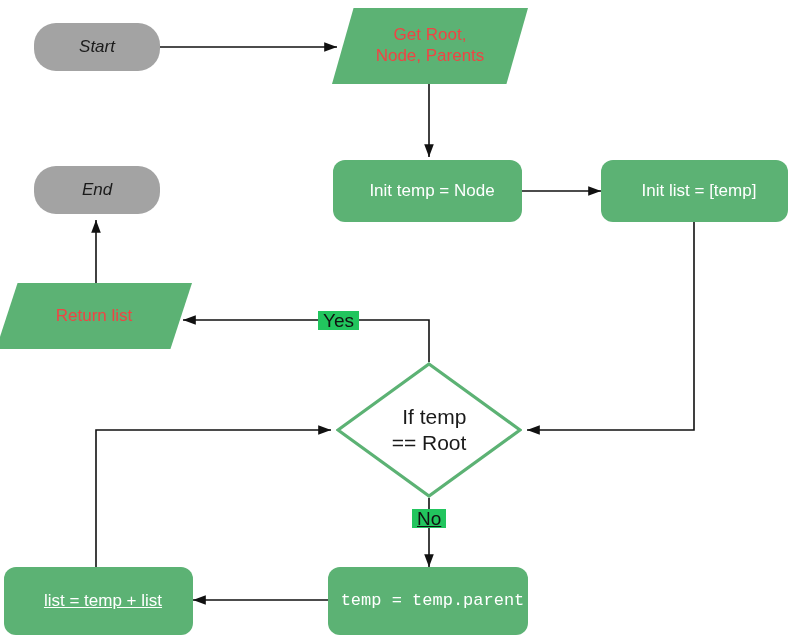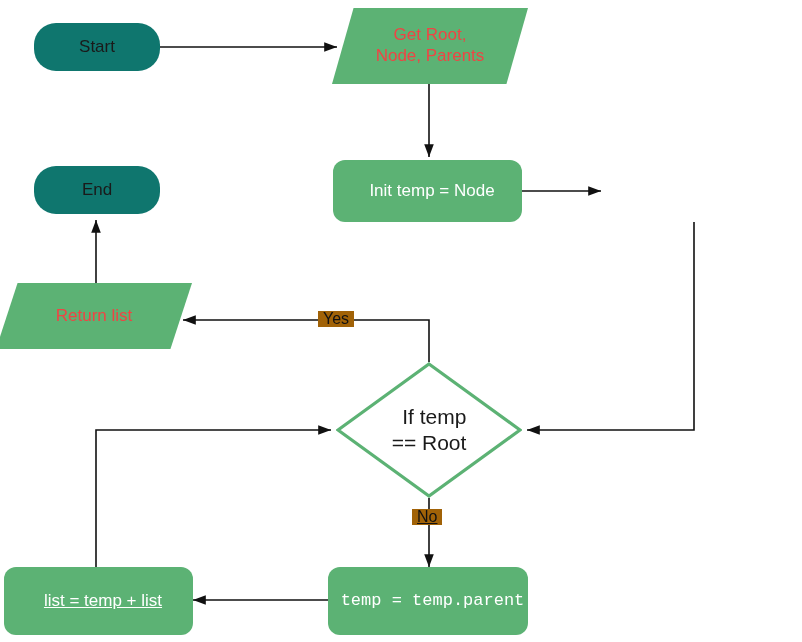--- a/index.html
+++ b/index.html
@@ -27,24 +27,25 @@
     box-sizing: border-box;
     display: flex;
     align-items: center;
     justify-content: center;
     text-align: center;
     line-height: 1.22;
     white-space: pre-line;
   }
   
   .terminal {
-    background: #0f766e;
+    background: #a3a3a3;
     border-radius: 22px;
     color: #1a1a1a;
     font-size: 17px;
+    font-style: italic;
   }
   
   .process {
     background: #5cb274;
     border-radius: 12px;
     color: #ffffff;
     font-size: 17px;
     padding-left: 9px;
   }
   
@@ -92,22 +93,22 @@
     text-align: right;
     color: #1a1a1a;
     font-size: 21px;
     line-height: 1.22;
     white-space: pre-line;
   }
   
   .edge-label {
     position: absolute;
     color: #111111;
-    font-size: 16px;
-    background: #a16207;
+    font-size: 19px;
+    background: #22c55e;
     padding: 0 5px;
     line-height: 1;
   }
 </style>
 </head>
 <body>
 
 <div id="canvas">
 
   <svg id="edges" viewBox="0 0 802 642" width="802" height="642" xmlns="http://www.w3.org/2000/svg">
@@ -157,20 +158,23 @@
   <div class="io-wrap" style="left:332px; top:8px; width:196px; height:76px;">
     <div class="io-shape"></div>
     <div class="io-label">Get Root,
 Node, Parents</div>
   </div>
 
   <div class="node process" style="left:333px; top:160px; width:189px; height:62px;">
     <span>Init temp = Node</span>
   </div>
 
+  <div class="node process" style="left:601px; top:160px; width:187px; height:62px;">
+    <span>Init list = [temp]</span>
+  </div>
 
   <div class="io-wrap" style="left:-4px; top:283px; width:196px; height:66px;">
     <div class="io-shape"></div>
     <div class="io-label">Return list</div>
   </div>
 
   <div class="node process" style="left:4px; top:567px; width:189px; height:68px;text-decoration:underline;">
     <span>list = temp + list</span>
   </div>
 

